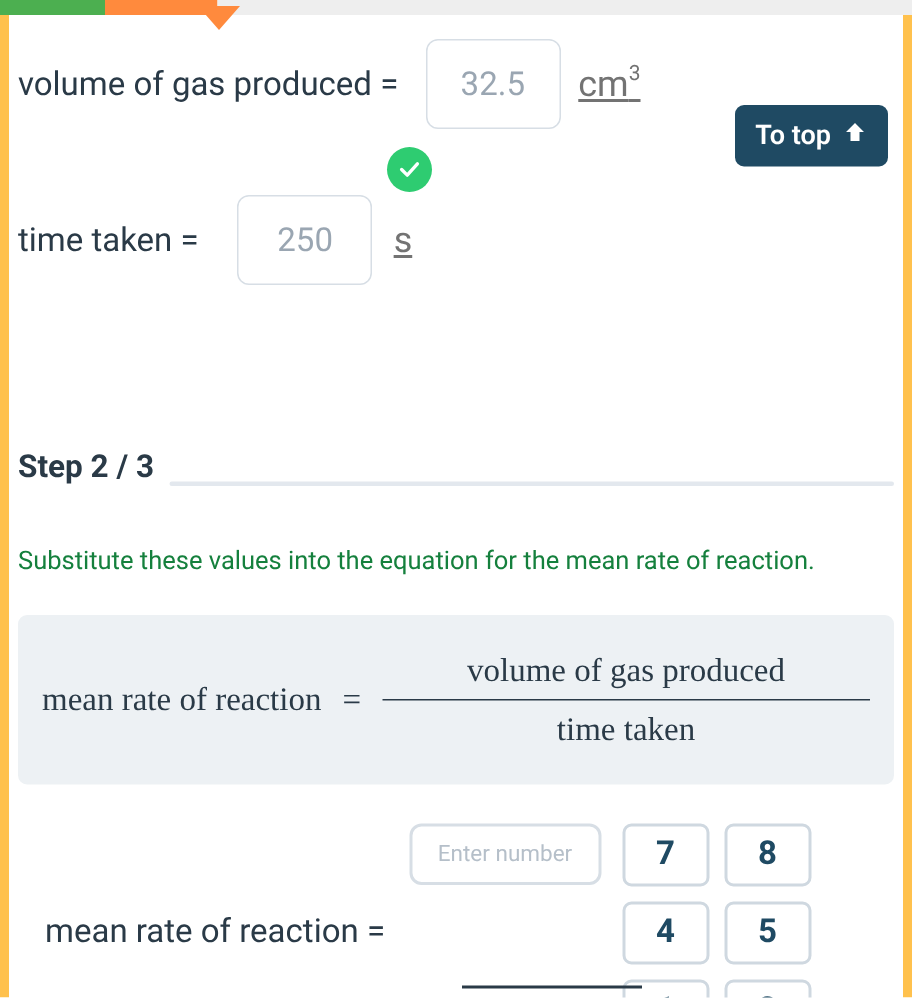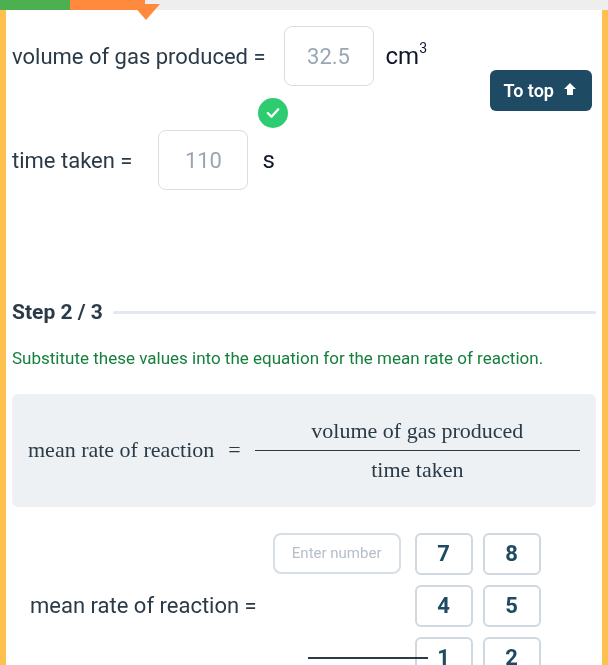--- a/index.html
+++ b/index.html
@@ -26,36 +26,36 @@
   }
   .row { display: flex; align-items: center; margin-bottom: 18px; position: relative; }
   .label { font-size: 22px; color: #2a3a47; }
   .input-box {
     border: 1px solid #d7dee5; border-radius: 8px; height: 60px;
     display: flex; align-items: center; justify-content: center;
     font-size: 22px; color: #9aa6b2; background: #fff; padding: 0 14px;
     min-width: 90px;
   }
   .vol-row .input-box { margin-left: 18px; margin-right: 12px; }
-  .unit { font-size: 24px; color: #0f172a; }
+  .unit { font-size: 24px; color: #737373; text-decoration: underline; }
   .sup { font-size: 14px; vertical-align: super; position: relative; top: -2px; }
   .to-top {
     position: absolute; top: 60px; right: 10px;
     background: #1f4a63; color: #fff; border-radius: 6px;
     padding: 10px 14px; font-size: 18px; font-weight: 600;
     display: flex; align-items: center; gap: 8px;
   }
   .checkmark {
     position: absolute; width: 30px; height: 30px; border-radius: 50%;
     background: #2ecc71; display: flex; align-items: center; justify-content: center;
   }
   .checkmark svg { width: 18px; height: 18px; }
   .time-row { margin-top: 44px; }
   .time-row .input-box { margin-left: 26px; margin-right: 14px; }
-  .step-row { display: flex; align-items: center; margin-top: 110px; margin-bottom: 22px; gap: 10px; }
+  .step-row { display: flex; align-items: flex-end; margin-top: 110px; margin-bottom: 38px; gap: 10px; }
   .step-label { font-size: 21px; font-weight: 700; color: #2a3a47; white-space: nowrap; }
   .step-line { flex: 1; height: 3px; background: #e3e8ee; border-radius: 2px; }
   .instr { font-size: 17px; color: #15803d; line-height: 1.5; margin-bottom: 22px; }
   .formula-box {
     background: #edf1f4; border-radius: 6px; padding: 22px 16px;
     display: flex; align-items: center; gap: 14px; margin-bottom: 26px;
     font-family: Georgia, "Times New Roman", serif;
   }
   .f-lhs { font-size: 22px; color: #2a3a47; }
   .f-eq { font-size: 22px; color: #2a3a47; }
@@ -113,21 +113,21 @@
 
   <div class="checkmark" style="left:252px; top:88px;">
     <svg viewBox="0 0 24 24">
         <path d="M5 12 L10 17 L19 7" stroke="#fff" stroke-width="3" fill="none" stroke-linecap="round" stroke-linejoin="round"></path>
       </svg>
   </div>
 
   <div class="row time-row">
     <span class="label">time taken =</span>
     <div class="input-box">
-      <span>110</span>
+      <span>250</span>
     </div>
     <span class="unit">s</span>
   </div>
 
   <div class="step-row">
     <span class="step-label">Step 2 / 3</span>
     <div class="step-line"></div>
   </div>
 
   <div class="instr">Substitute these values into the equation for the mean rate of reaction.</div>

